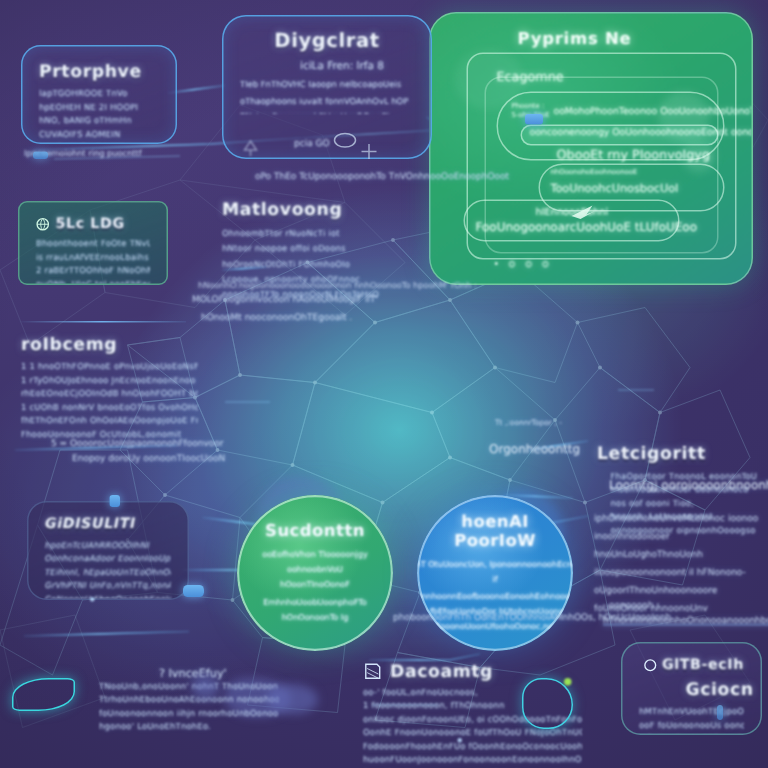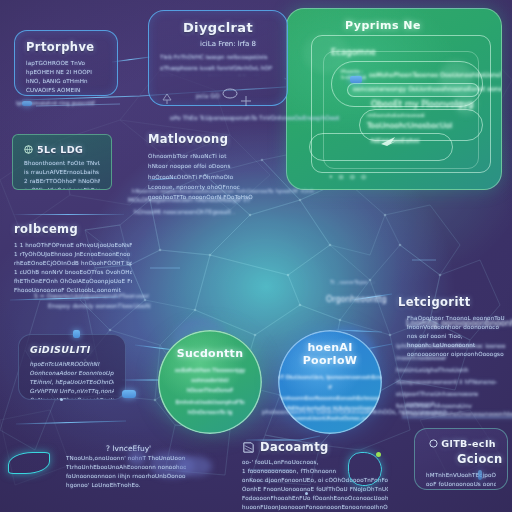--- a/index.html
+++ b/index.html
@@ -361,21 +361,22 @@
     <div class="g-inner" style="left:60px;top:74px;width:132px;height:14px;border-radius:7px;background:rgba(120,220,180,.22);"></div>
     <div class="g-txt" style="left:66px;top:76px;">ooncoonenoongy  OoUonhooohnoonoEonot  oonooonooUoonrtocc.,</div>
 
     <div class="g-txt b" style="left:84px;top:90px;">ObooEt  rny  PIoonvoIgyg</div>
 
     <div class="g-inner" style="left:72px;top:100px;width:124px;height:32px;border-radius:16px;"></div>
     <div class="g-txt" style="left:80px;top:104px;font-size:4.6px;">nhOoonohoEoohnoonooE</div>
     <div class="g-txt" style="left:80px;top:112px;font-size:7.5px;">TooUnoohcUnosbocUoI</div>
 
     <div class="g-inner" style="left:22px;top:124px;width:144px;height:28px;border-radius:14px;"></div>
-    <div class="g-txt" style="left:44px;top:128px;font-size:6.5px;padding-left:40px;">hIEnnoooEohni</div>
+    <div class="g-txt" style="left:30px;top:128px;font-size:6.5px;padding-left:40px;">hIEnnoooEohni</div>
+    <div class="g-txt" style="left:30px;top:138px;font-size:8px;">FooUnogoonoarcUoohUoE  tLUfoUEoo</div>
 
     <svg width="20" height="12" style="position:absolute;left:92px;top:126px;opacity:.85;">
       <path d="M2 9 L16 2 L12 8 L17 6 L8 11 Z" fill="#eafff4"></path>
     </svg>
 
     <div class="g-txt" style="left:42px;top:164px;letter-spacing:2px;">•  ⊙ ⊙ ⊙</div>
   </div>
 
   <div class="card card-outline" style="left:14px;top:30px;width:104px;height:66px;">
     <div class="ttl">Prtorphve</div>

